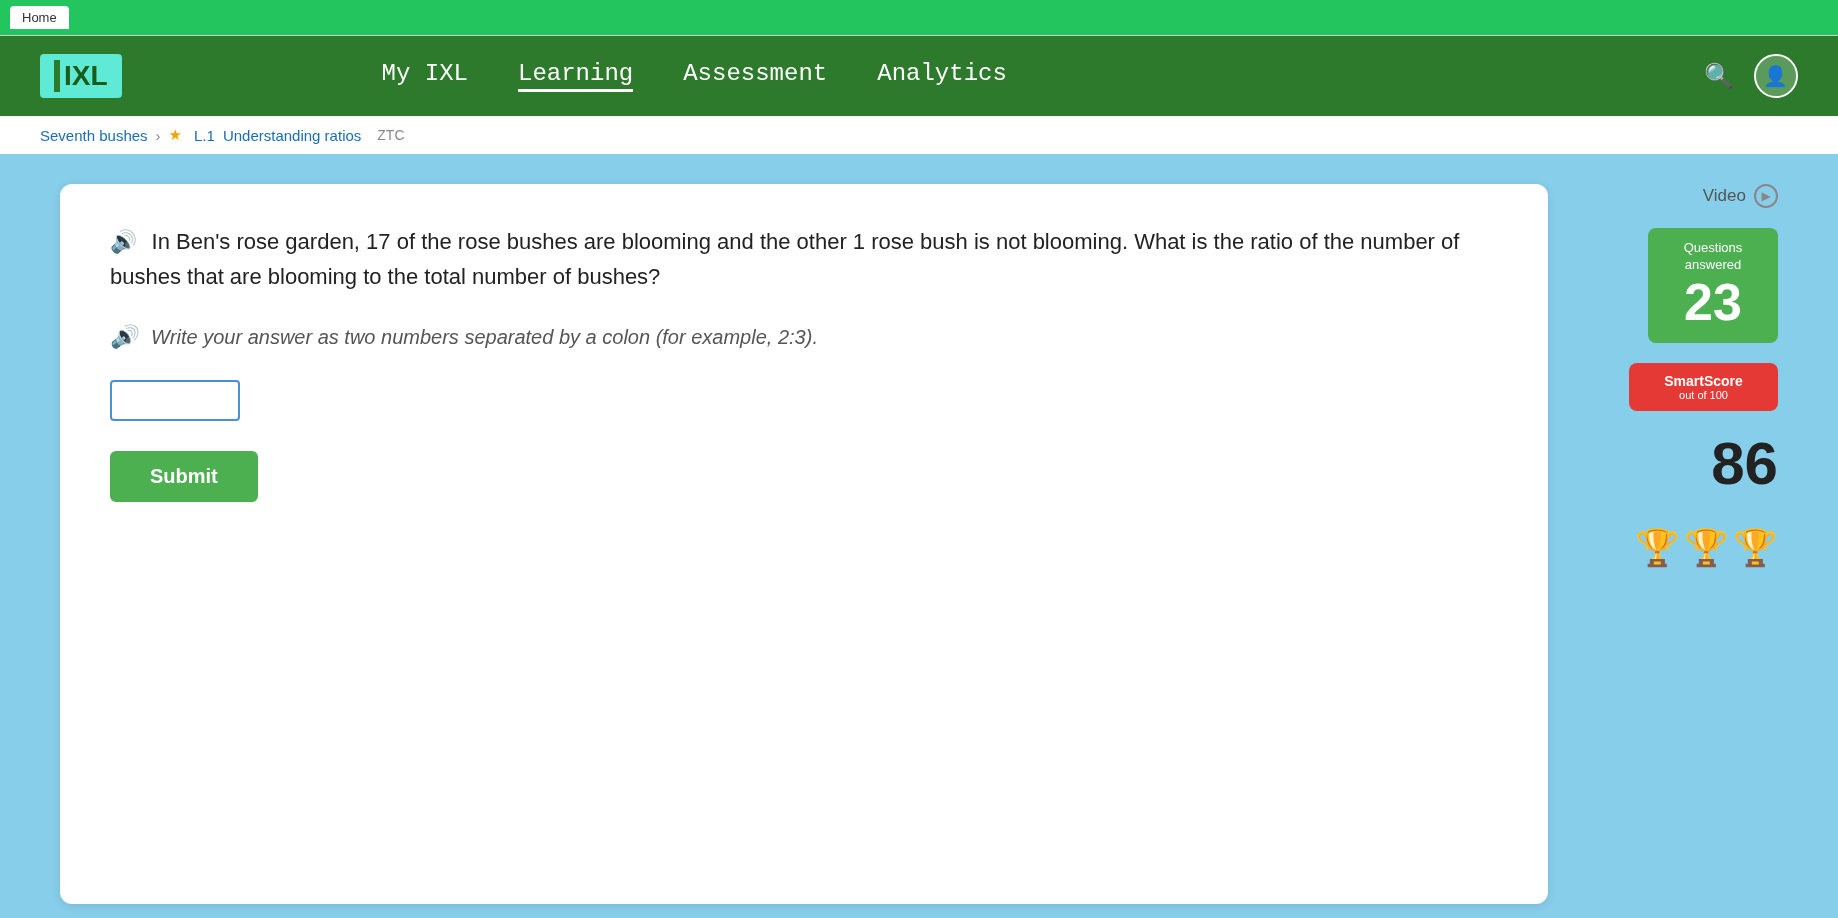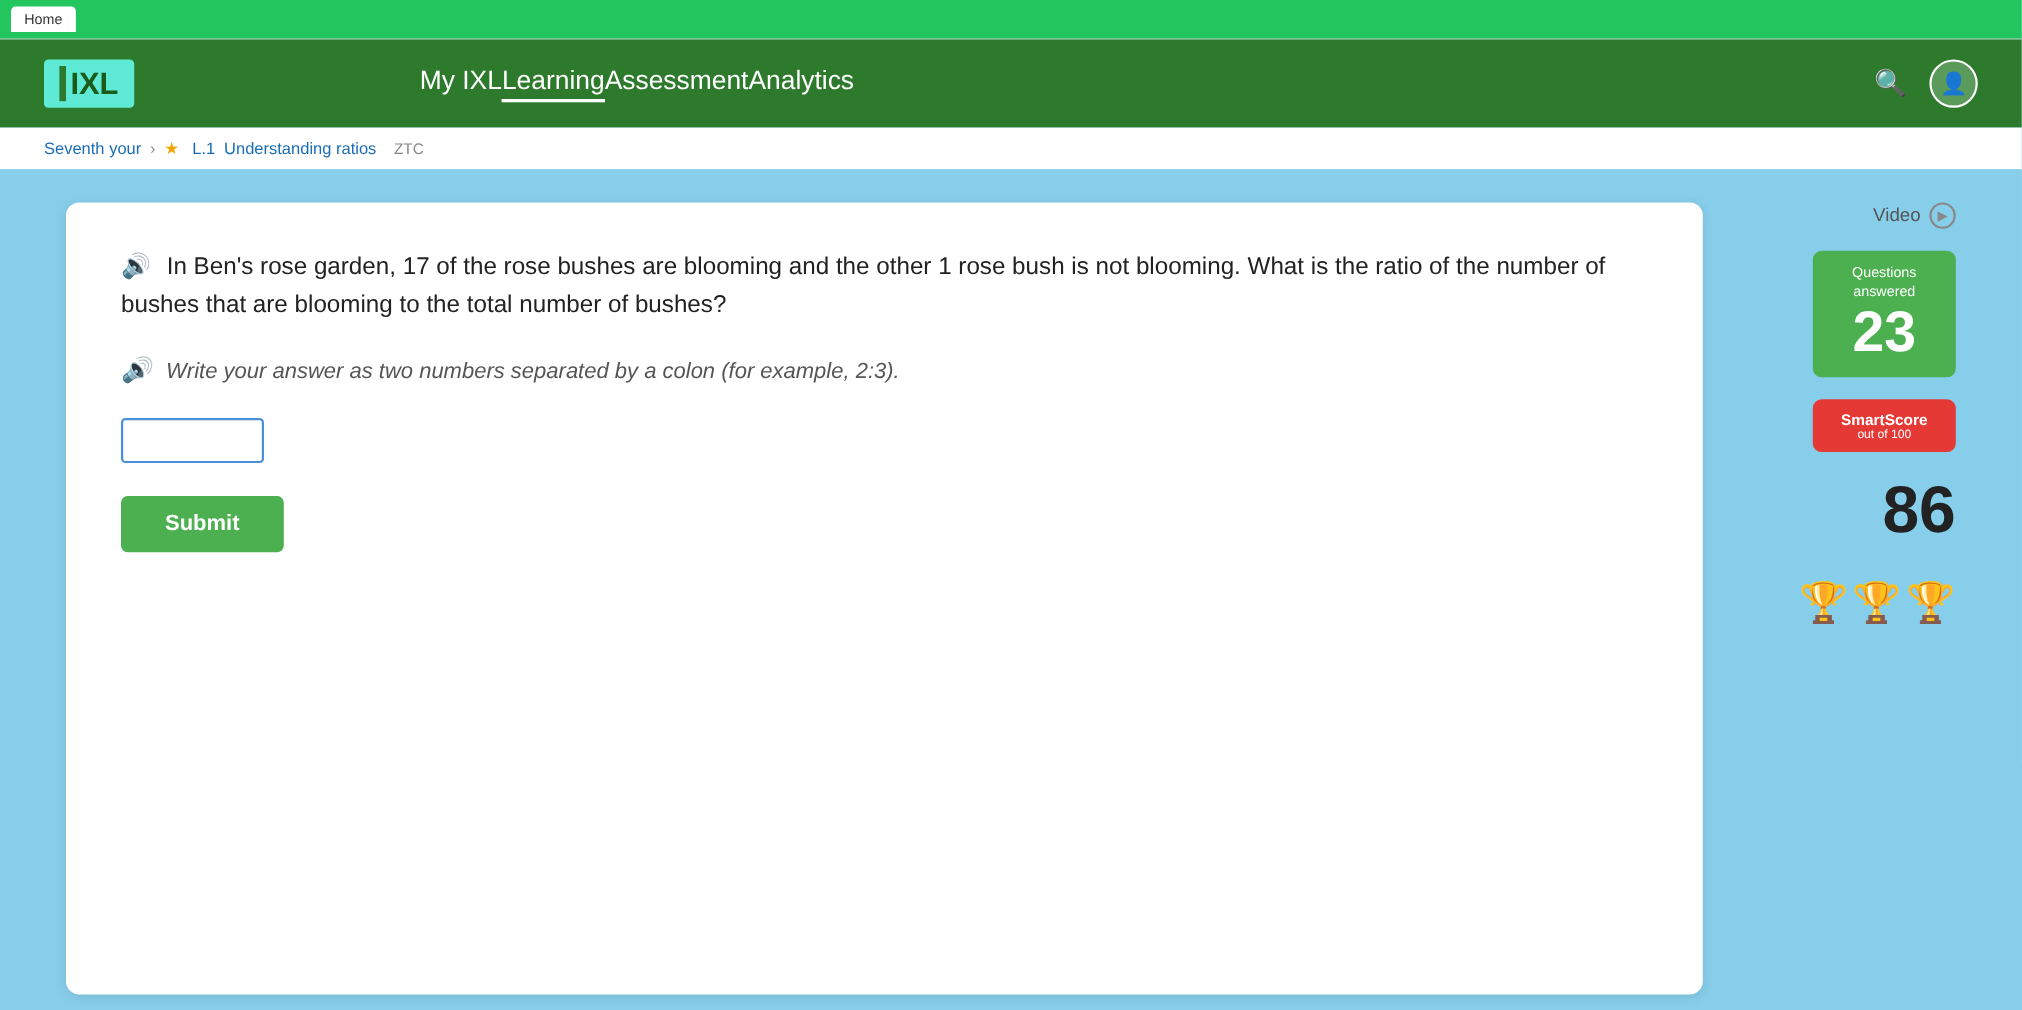--- a/index.html
+++ b/index.html
@@ -45,21 +45,23 @@
       color: #1a5c1a;
     }
     .logo-bar {
       width: 6px;
       height: 32px;
       background: #2d7a2d;
       margin-right: 4px;
     }
     .nav-links {
       display: flex;
+      gap: 50px;
       margin-left: 200px;
+      font-family: Liberation Mono, monospace;
     }
     .nav-link {
       color: white;
       font-size: 24px;
       text-decoration: none;
       cursor: pointer;
     }
     .nav-link.active {
       border-bottom: 3px solid white;
       padding-bottom: 2px;
@@ -254,21 +256,21 @@
       line-height: 1.1;
     }
 
     .smart-score-box {
       background: #e53935;
       color: white;
       border-radius: 8px;
       padding: 10px 16px;
       text-align: center;
       font-size: 13px;
-      width: 130px;
+      width: 149px;
     }
     .smart-score-box .ss-label { font-size: 14px; font-weight: bold; }
     .smart-score-box .ss-sub { font-size: 11px; }
 
     .smart-score-number {
       font-size: 60px;
       font-weight: bold;
       color: #222;
       text-align: center;
       line-height: 1.1;
@@ -305,21 +307,21 @@
     <a class="nav-link">Assessment</a>
     <a class="nav-link">Analytics</a>
   </div>
   <div class="nav-right">
     <span class="search-icon-nav">🔍</span>
     <div class="avatar-circle">👤</div>
   </div>
 </div>
 
 <div class="breadcrumb-bar">
-  <a>Seventh your</a>
+  <a>Seventh bushes</a>
   <span class="chevron">›</span>
   <span class="star-icon">★</span>
   <a>L.1</a>
   <a>Understanding ratios</a>
   <span class="breadcrumb-code">ZTC</span>
 </div>
 
 <div class="content-area">
 
   <div class="question-card">

